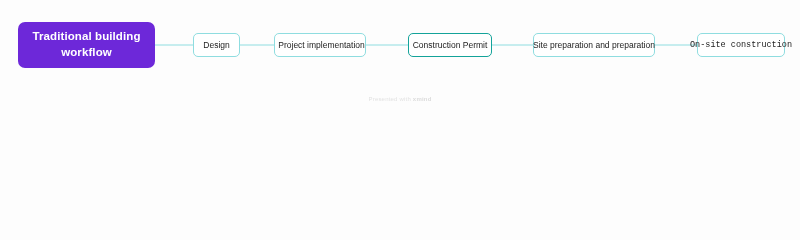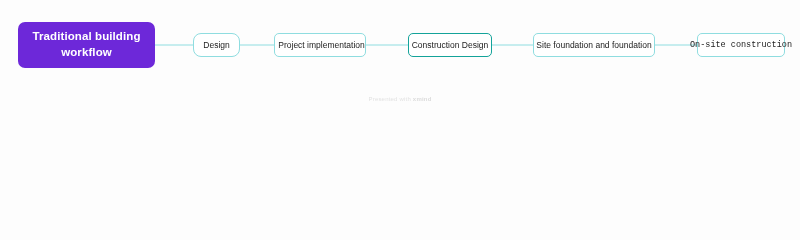--- a/index.html
+++ b/index.html
@@ -107,31 +107,31 @@
       <line x1="240" y1="45" x2="274" y2="45" stroke="#8fdde0" stroke-width="1"></line>
       <line x1="366" y1="45" x2="408" y2="45" stroke="#8fdde0" stroke-width="1"></line>
       <line x1="492" y1="45" x2="533" y2="45" stroke="#8fdde0" stroke-width="1"></line>
       <line x1="655" y1="45" x2="697" y2="45" stroke="#8fdde0" stroke-width="1"></line>
     </svg>
 
   <div class="root-node">
     <div class="root-label">Traditional building workflow</div>
   </div>
 
-  <div class="topic-node" style="left: 193px; width: 47px; border-color: rgb(143, 221, 224); border-radius: 8px;">
+  <div class="topic-node" style="left: 193px; width: 47px; border-color: rgb(143, 221, 224);">
       <div class="topic-label">Design</div>
     </div>
     <div class="topic-node" style="left: 274px; width: 92px; border-color: rgb(143, 221, 224); padding-left: 12px;">
       <div class="topic-label">Project implementation</div>
     </div>
     <div class="topic-node emphasis" style="left: 408px; width: 84px; border-color: rgb(20, 163, 154);">
-      <div class="topic-label">Construction Design</div>
+      <div class="topic-label">Construction Permit</div>
     </div>
     <div class="topic-node" style="left: 533px; width: 122px; border-color: rgb(143, 221, 224);">
-      <div class="topic-label">Site foundation and foundation</div>
+      <div class="topic-label">Site preparation and preparation</div>
     </div>
     <div class="topic-node" style="left: 697px; width: 88px; border-color: rgb(143, 221, 224); font-family: Liberation Mono, monospace;">
       <div class="topic-label">On-site construction</div>
     </div>
     <div class="footer">
     <span>Presented with </span><span class="brand">xmind</span>
   </div>
 
 </div>
 

